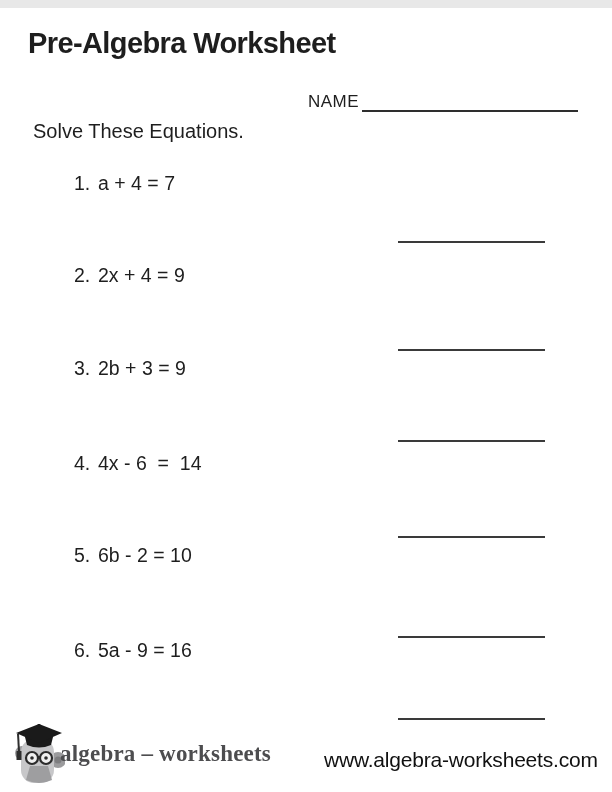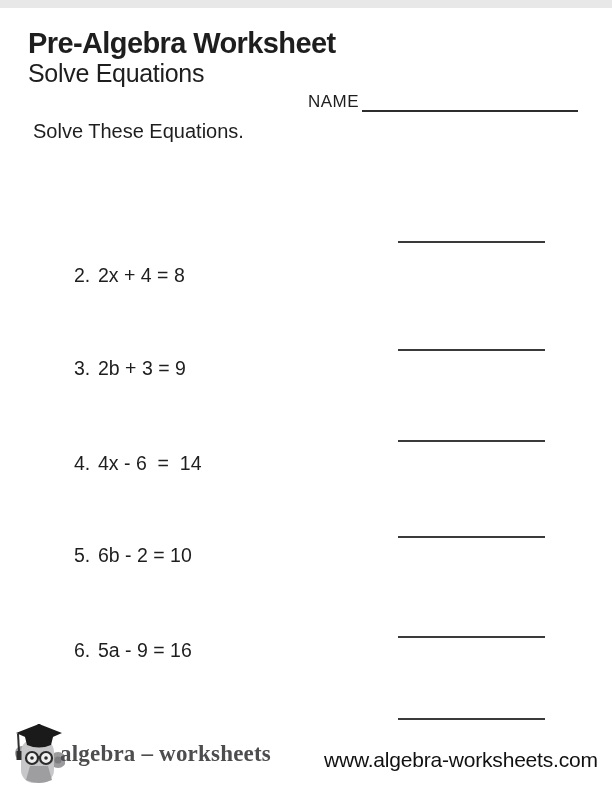--- a/index.html
+++ b/index.html
@@ -84,29 +84,31 @@
     color: #111111;
     white-space: nowrap;
   }
 </style>
 </head>
 <body>
 
 <div class="page">
 
   <div class="title">Pre-Algebra Worksheet</div>
-  <div class="subtitle">Solve Equations</div>
 
   <span class="name-label">NAME</span>
   <div class="name-line"></div>
 
   <div class="instructions">Solve These Equations.</div>
 
+  <div class="eq" style="top:164px">
+    <span class="eq-num">1.</span><span class="eq-expr">a + 4 = 7</span>
+  </div>
   <div class="eq" style="top:256px">
-    <span class="eq-num">2.</span><span class="eq-expr">2x + 4 = 8</span>
+    <span class="eq-num">2.</span><span class="eq-expr">2x + 4 = 9</span>
   </div>
   <div class="eq" style="top:349px">
     <span class="eq-num">3.</span><span class="eq-expr">2b + 3 = 9</span>
   </div>
   <div class="eq" style="top:444px">
     <span class="eq-num">4.</span><span class="eq-expr">4x - 6  =  14</span>
   </div>
   <div class="eq" style="top:536px">
     <span class="eq-num">5.</span><span class="eq-expr">6b - 2 = 10</span>
   </div>

